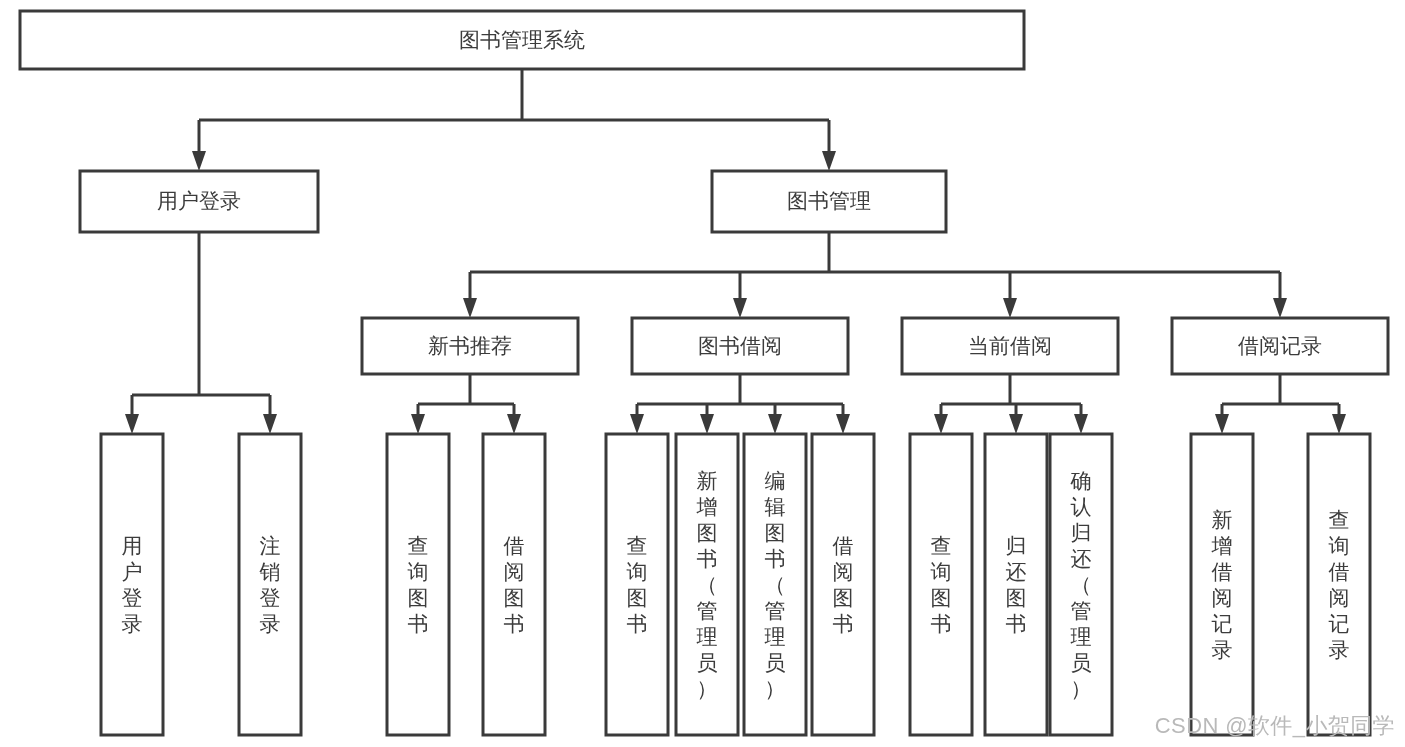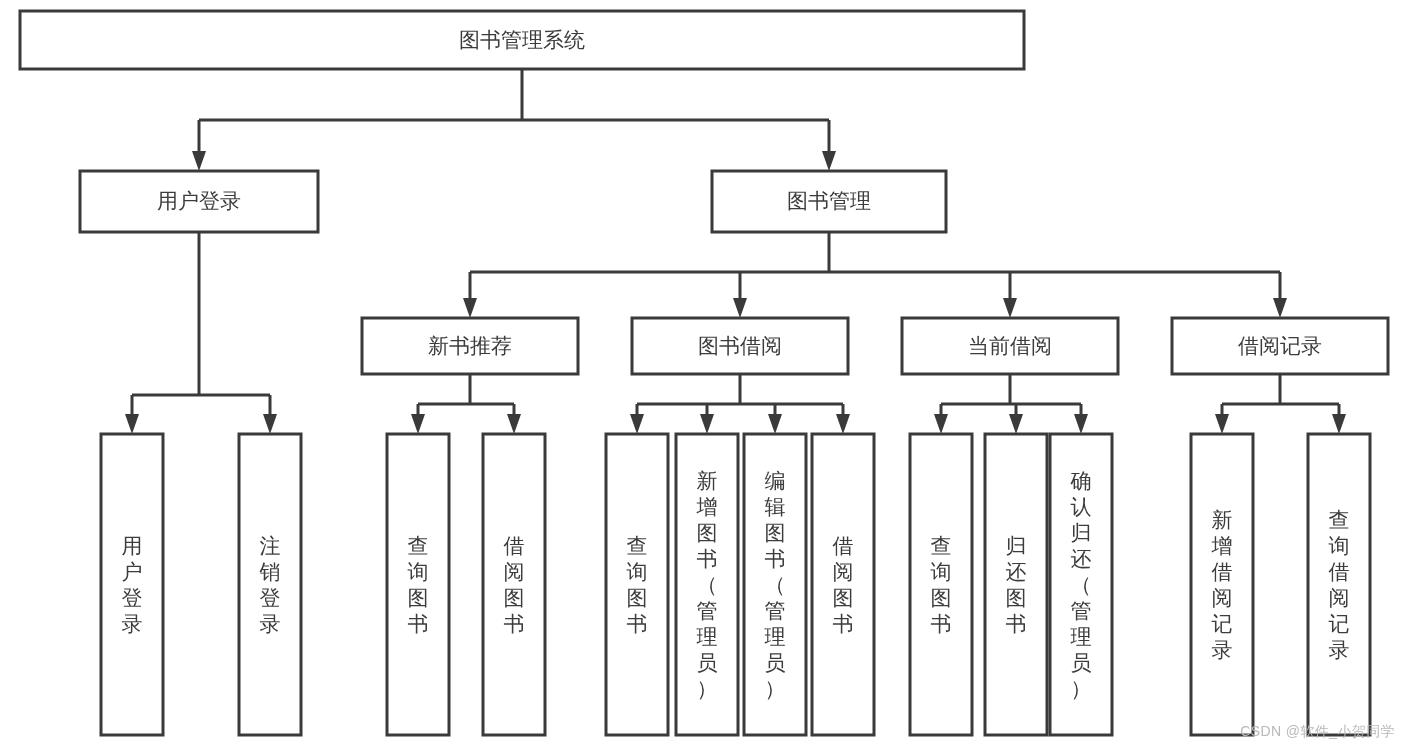--- a/index.html
+++ b/index.html
@@ -52,21 +52,21 @@
     font-family: "Liberation Sans", "DejaVu Sans", sans-serif;
     font-size: 21px;
     fill: #3c3c3c;
     text-anchor: middle;
   }
   .watermark {
     position: absolute;
     right: 10px;
     bottom: 6px;
     font-family: "Liberation Sans", "DejaVu Sans", sans-serif;
-    font-size: 14px;
+    font-size: 22px;
     color: #b9b9b9;
     letter-spacing: 0.4px;
     white-space: nowrap;
   }
 </style>
 </head>
 <body>
 
 <div id="diagram-root">
   <svg id="flow-svg" viewBox="0 0 1405 747">

